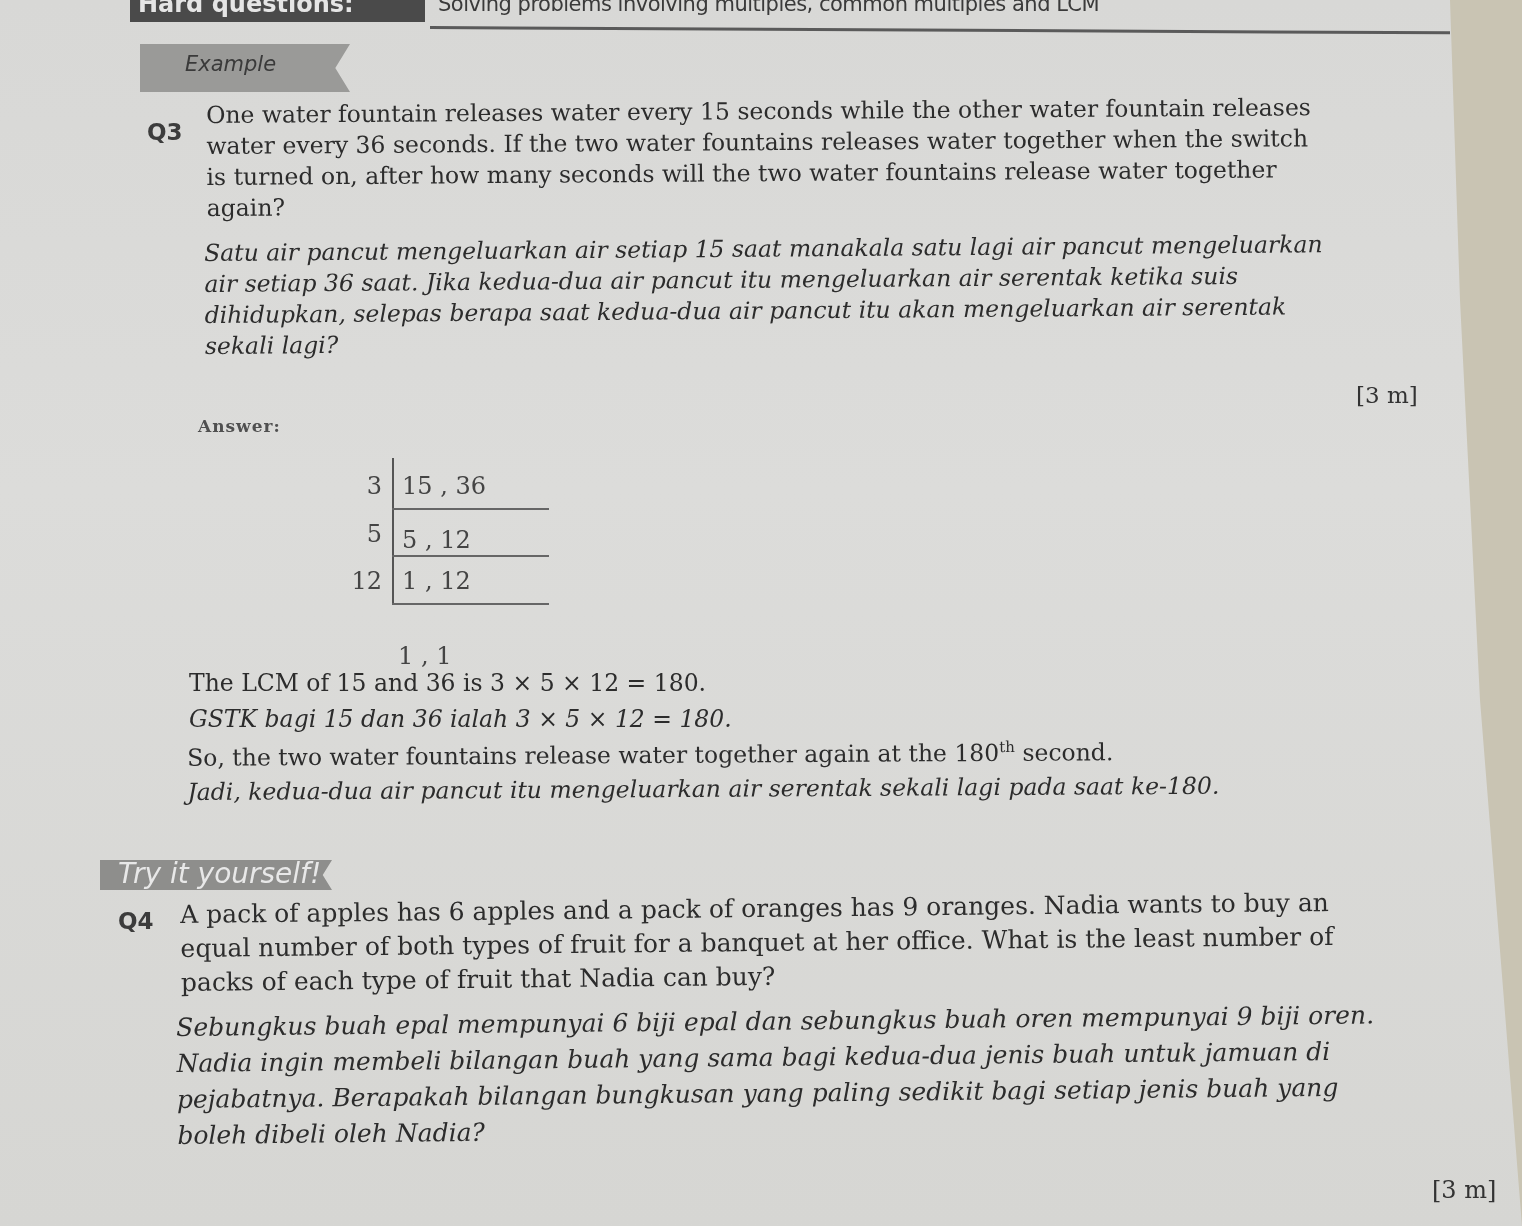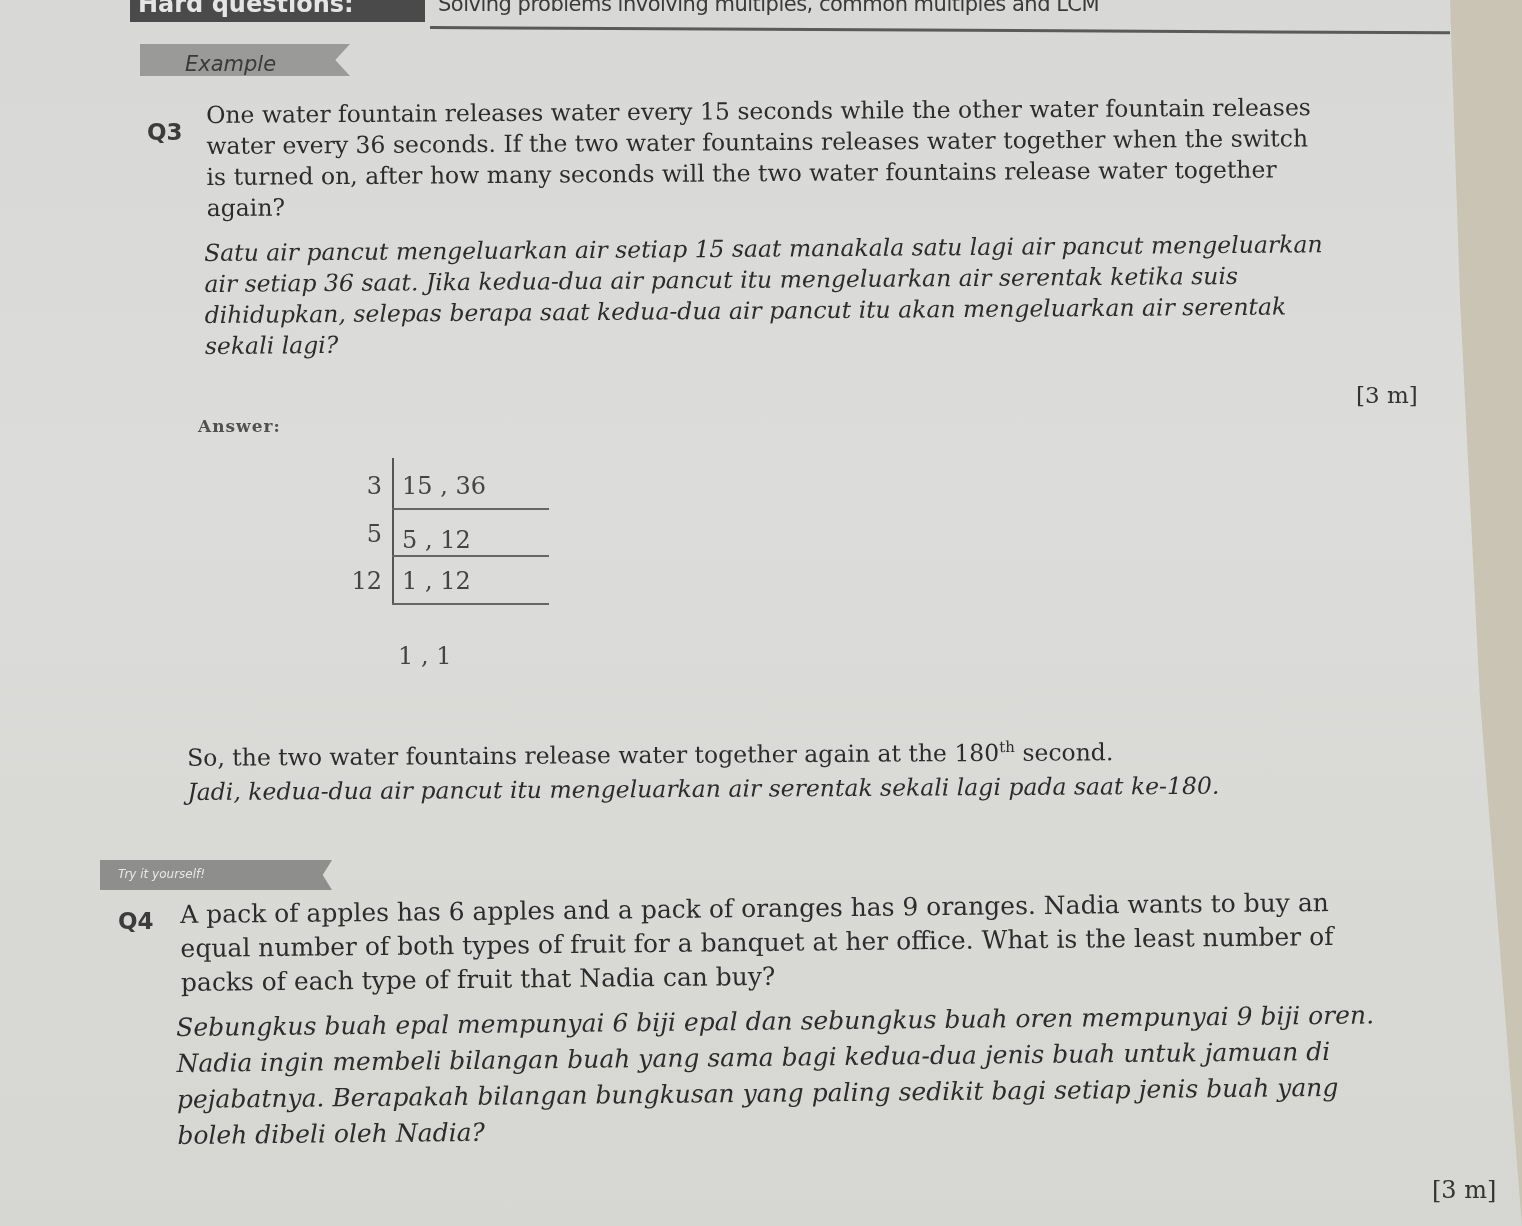--- a/index.html
+++ b/index.html
@@ -27,24 +27,24 @@
   }
   .header-rule {
     position: absolute; left: 430px; top: 26px; width: 1020px; height: 3px;
     background: #5a5a5a; transform: rotate(0.3deg); transform-origin: left;
   }
   .banner {
     position: absolute; background: #9a9a98; color: #3a3a3a;
     font-family: "DejaVu Sans", sans-serif; font-style: italic; font-size: 21px;
     filter: blur(0.4px);
   }
-  .banner-example { left: 140px; top: 44px; width: 210px; height: 32px; line-height: 40px; padding-left: 45px; box-sizing: border-box;
+  .banner-example { left: 140px; top: 44px; width: 210px; height: 48px; line-height: 40px; padding-left: 45px; box-sizing: border-box;
     clip-path: polygon(0 0, 100% 0, 93% 50%, 100% 100%, 0 100%); }
   .banner-try { left: 100px; top: 860px; width: 232px; height: 30px; line-height: 28px; padding-left: 18px; box-sizing: border-box;
-    color: #e8e8e8; background: #8e8e8c; font-size: 12px;
+    color: #e8e8e8; background: #8e8e8c; font-size: 28px;
     clip-path: polygon(0 0, 100% 0, 96% 50%, 100% 100%, 0 100%); }
   .qnum {
     position: absolute; font-family: "DejaVu Sans", sans-serif; font-weight: bold; font-size: 23px; color: #3c3c3c; margin-top: 18px;
   }
   .para {
     position: absolute; font-size: 23.5px; line-height: 31px; color: #2c2c2c;
   }
   .para.it { font-style: italic; }
   .line { white-space: nowrap; display: block; }
   .marks { position: absolute; font-size: 23px; color: #333; }
@@ -96,20 +96,22 @@
     <div class="div" style="top:62px; left:0;">5</div>
     <div class="vals" style="top:68px;">5 , 12</div>
     <div class="hline" style="top:97px;"></div>
     <div class="div" style="top:109px; left:0;">12</div>
     <div class="vals" style="top:109px;">1 , 12</div>
     <div class="hline" style="top:145px;"></div>
     <div class="vals" style="top:156px; left:58px;margin-top:28px;">1 ,  1</div>
   </div>
 
   <div class="para" style="left:189px; top:665px; line-height:36px;">
+    <span class="line">The LCM of 15 and 36 is 3 × 5 × 12 = 180.</span>
+    <span class="line" style="font-style:italic;">GSTK bagi 15 dan 36 ialah 3 × 5 × 12 = 180.</span>
   </div>
   <div class="para" style="left:187px; top:735px; line-height:34px; transform:rotate(-0.35deg); transform-origin:left top;">
     <span class="line"><span>So, the two water fountains release water together again at the 180</span><sup>th</sup><span> second.</span></span>
     <span class="line" style="font-style:italic;">Jadi, kedua-dua air pancut itu mengeluarkan air serentak sekali lagi pada saat ke-180.</span>
   </div>
 
   <div class="banner banner-try">Try it yourself!</div>
 
   <div class="qnum" style="left:118px; top:890px;text-align:right;">Q4</div>
   <div class="para" style="left:180px; top:898px; font-size:25px; line-height:34px; transform:rotate(-0.6deg); transform-origin:left top;">

